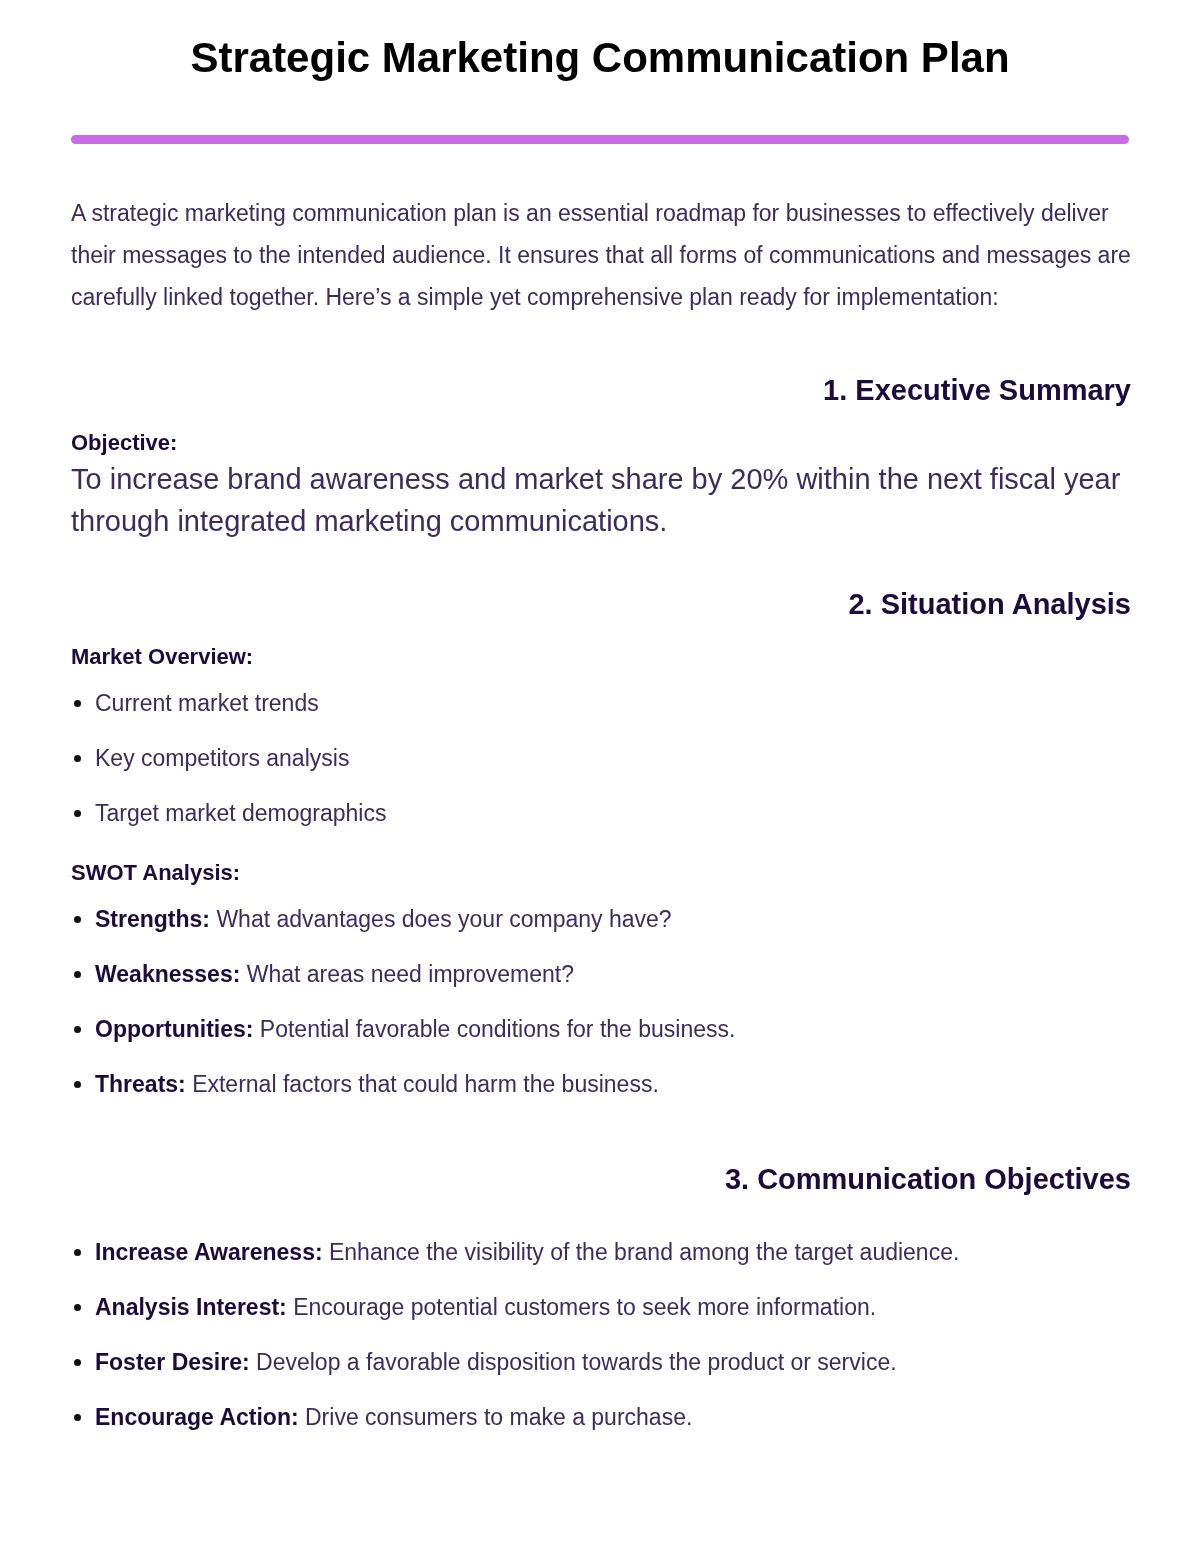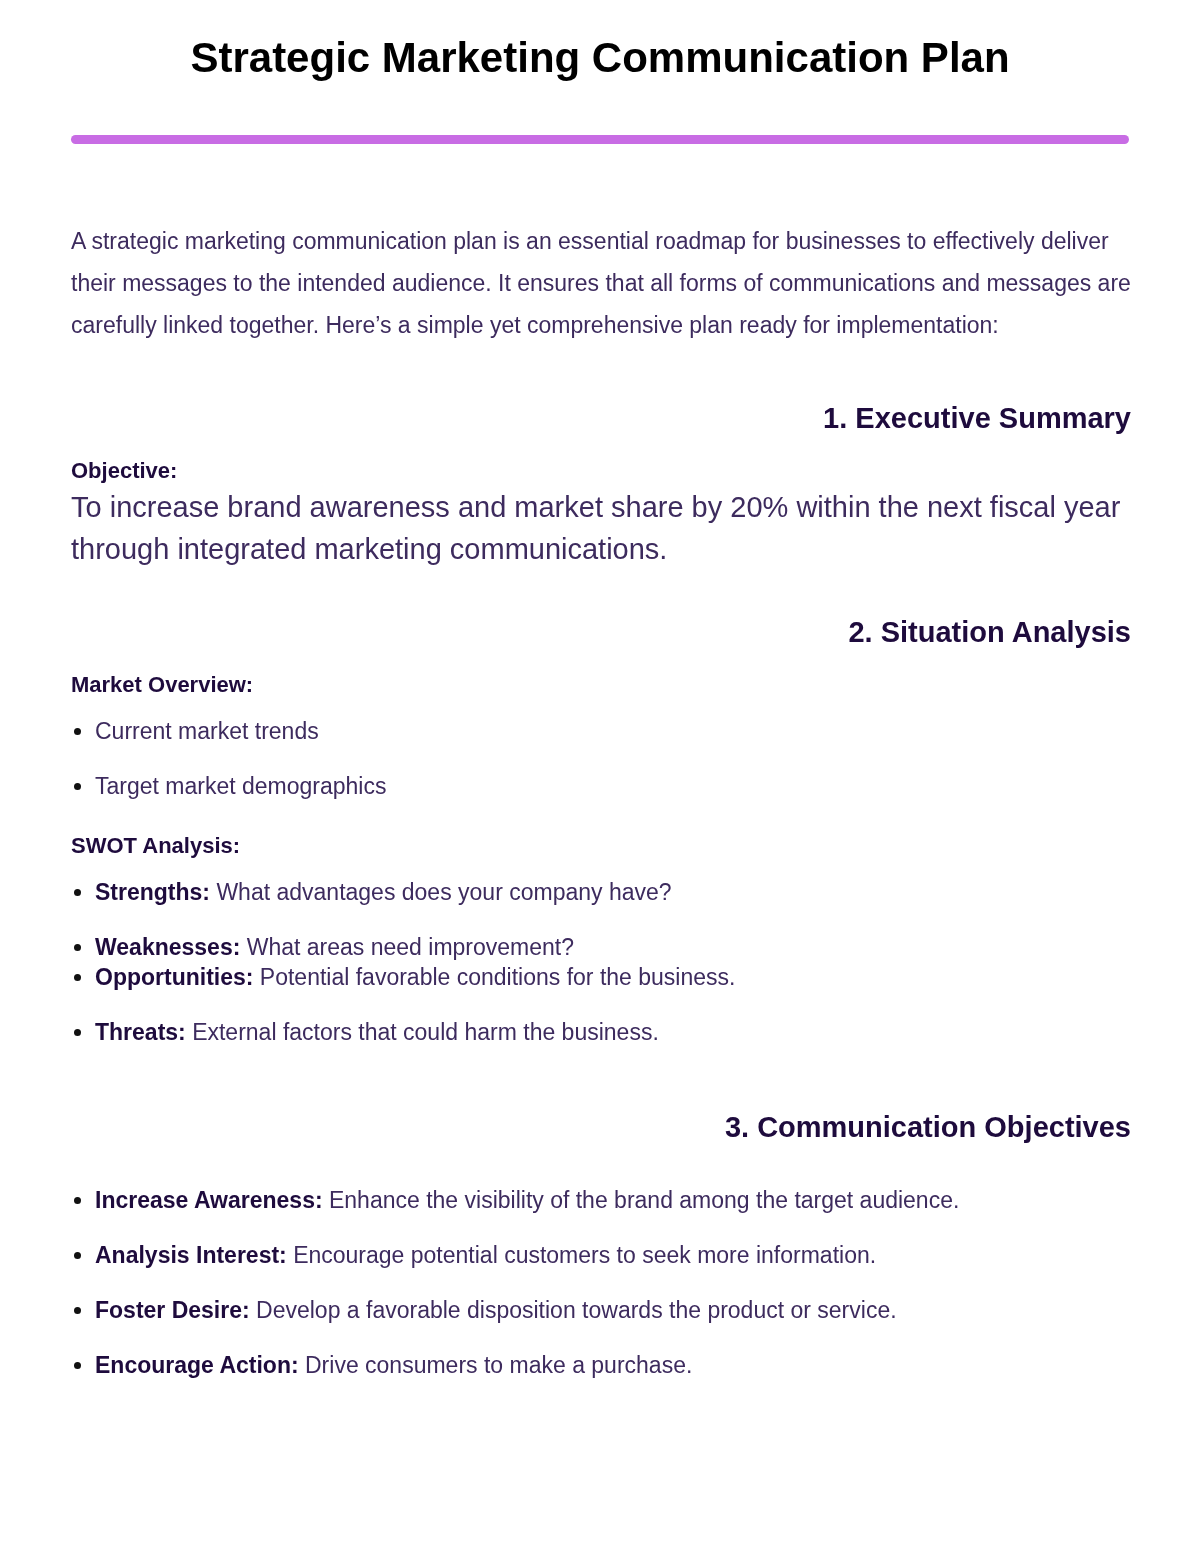--- a/index.html
+++ b/index.html
@@ -1,19 +1,19 @@
 <!DOCTYPE html>
 <html><head>
 <meta charset="utf-8">
 <style>
   html, body { margin: 0; padding: 0; background: #ffffff; }
   body { width: 1200px; height: 1551px; position: relative; font-family: "Liberation Sans", sans-serif; }
   .title { position: absolute; top: 30px; left: 0; width: 1200px; text-align: center; font-size: 42px; font-weight: bold; color: #000; margin: 0; line-height: 56px; }
   .bar { position: absolute; top: 135px; left: 71px; width: 1058px; height: 9px; border-radius: 5px; background: #c86ce4; }
-  .content { position: absolute; top: 220px; left: 71px; width: 1060px; color: #3d2b5e; }
+  .content { position: absolute; top: 192px; left: 71px; width: 1060px; color: #3d2b5e; }
   p.intro { font-size: 23px; line-height: 42px; margin: 0; }
   h2 { font-size: 29px; font-weight: bold; color: #1e0b3d; margin: 0; line-height: 40px; text-align: right; }
   .label { font-size: 22px; font-weight: bold; color: #1e0b3d; line-height: 30px; margin: 0; }
   .body { font-size: 29px; line-height: 42px; margin: 0; }
   ul { list-style: none; margin: 0; padding: 0; }
   li { font-size: 23px; line-height: 30px; position: relative; padding-left: 24px; }
   li::before { content: ""; position: absolute; left: 3px; top: 12px; width: 7px; height: 7px; border-radius: 50%; background: #111; }
   li b { color: #1e0b3d; text-align: center; }
 </style>
 </head>
@@ -26,26 +26,27 @@
   <p class="intro">A strategic marketing communication plan is an essential roadmap for businesses to effectively deliver their messages to the intended audience. It ensures that all forms of communications and messages are carefully linked together. Here’s a simple yet comprehensive plan ready for implementation:</p>
 
   <h2 style="margin-top:52px">1. Executive Summary</h2>
   <p class="label" style="margin-top:18px">Objective:</p>
   <p class="body">To increase brand awareness and market share by 20% within the next fiscal year through integrated marketing communications.</p>
 
   <h2 style="margin-top:42px">2. Situation Analysis</h2>
   <p class="label" style="margin-top:18px">Market Overview:</p>
   <ul style="margin-top:16px">
     <li style="margin-bottom:25px">Current market trends</li>
+    <li style="margin-bottom:25px">Key competitors analysis</li>
     <li>Target market demographics</li>
   </ul>
   <p class="label" style="margin-top:30px">SWOT Analysis:</p>
   <ul style="margin-top:16px">
     <li style="margin-bottom:25px"><b>Strengths:</b><span> What advantages does your company have?</span></li>
-    <li style=""><b>Weaknesses:</b><span> What areas need improvement?</span></li>
+    <li style="margin-bottom:25px"><b>Weaknesses:</b><span> What areas need improvement?</span></li>
     <li style="margin-bottom:25px"><b>Opportunities:</b><span> Potential favorable conditions for the business.</span></li>
     <li><b>Threats:</b><span> External factors that could harm the business.</span></li>
   </ul>
 
   <h2 style="margin-top:60px">3. Communication Objectives</h2>
   <ul style="margin-top:38px">
     <li style="margin-bottom:25px"><b>Increase Awareness:</b><span> Enhance the visibility of the brand among the target audience.</span></li>
     <li style="margin-bottom:25px"><b>Analysis Interest:</b><span> Encourage potential customers to seek more information.</span></li>
     <li style="margin-bottom:25px"><b>Foster Desire:</b><span> Develop a favorable disposition towards the product or service.</span></li>
     <li><b>Encourage Action:</b><span> Drive consumers to make a purchase.</span></li>

